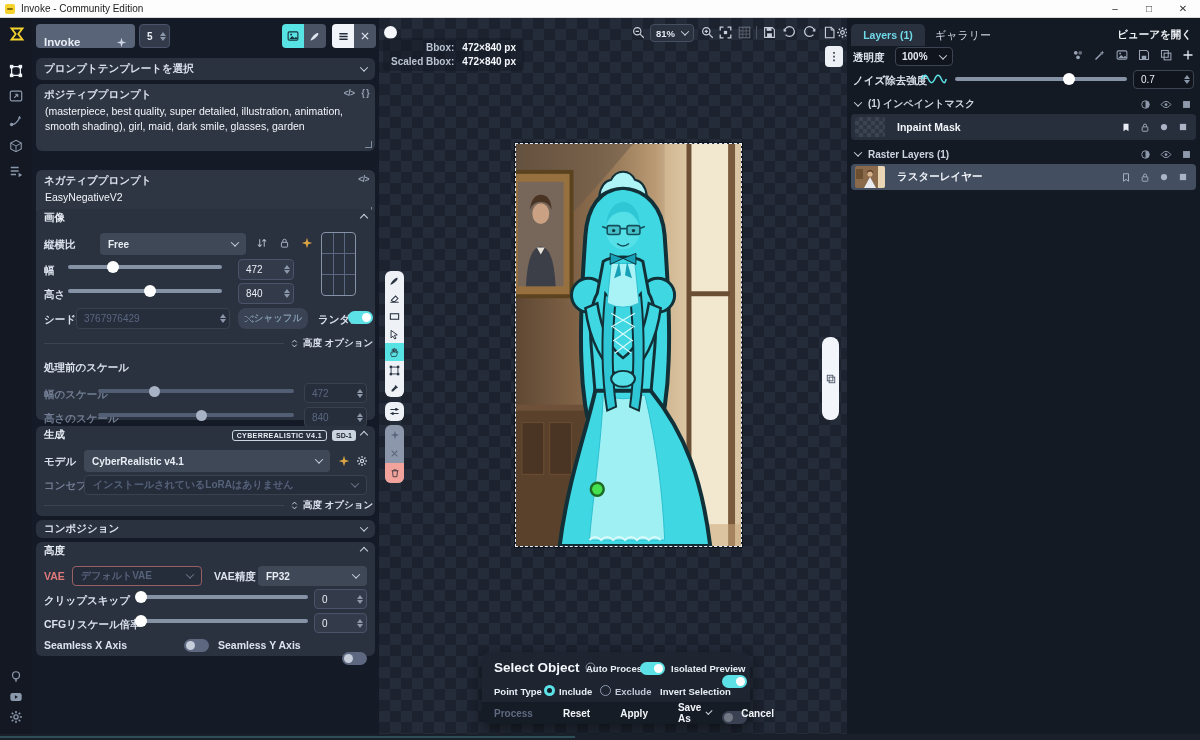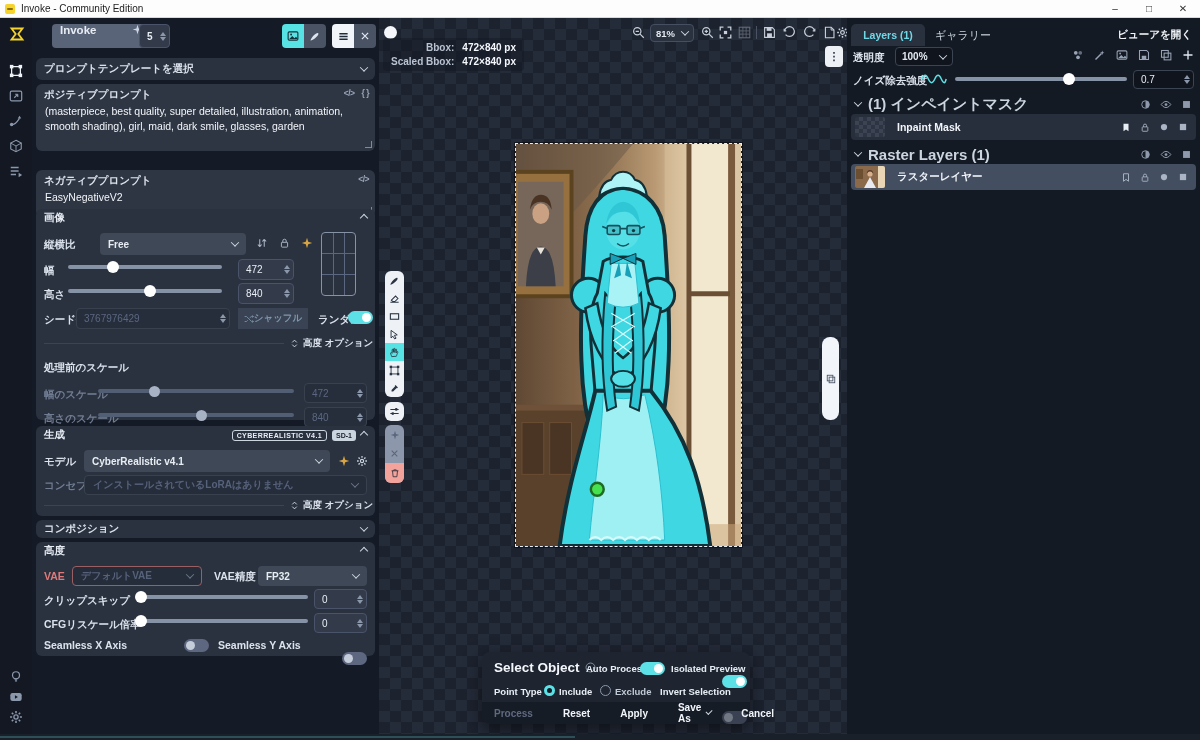--- a/index.html
+++ b/index.html
@@ -73,21 +73,21 @@
 .radio.sel{border:3px solid #5ce1e6;background:#141b26}
 .radio.unsel{border:1.5px solid #8b97ab;background:transparent}
 
 #rightpanel{position:absolute;left:847px;top:18px;width:353px;bottom:6px;background:#141a24}
 #tab-layers{position:absolute;left:4px;top:6px;width:74px;height:22px;background:#29313f;border-radius:5px 5px 0 0;display:flex;align-items:center;justify-content:center;font-weight:bold;font-size:10.5px;color:#6fd9e8}
 #tab-gallery{position:absolute;left:88px;top:6px;height:22px;display:flex;align-items:center;font-weight:normal;font-size:11px;color:#cbd5e0}
 #open-viewer{position:absolute;right:8px;top:6px;height:22px;display:flex;align-items:center;font-weight:bold;font-size:10.5px;color:#f2f5f9}
 .licon{color:#98a4b6}
 .layer-row{position:absolute;left:4px;right:4px;height:26px;border-radius:4px;display:flex;align-items:center}
 .lr-icons{margin-left:auto;display:flex;align-items:center;gap:9px;padding-right:8px;color:#aab4c4}
-.ghdr{position:absolute;left:4px;right:4px;height:16px;display:flex;align-items:center;font-weight:bold;font-size:15px;color:#cbd5e0}
+.ghdr{position:absolute;left:4px;right:4px;height:16px;display:flex;align-items:center;font-weight:bold;font-size:10px;color:#cbd5e0}
 .ghdr .g-icons{margin-left:auto;display:flex;gap:9px;color:#8e99ab;padding-right:4px}
 #footerbar{position:absolute;left:0;right:0;bottom:0;height:6px;background:#1a202a}
 #footerbar .prog{position:absolute;left:0;top:2px;width:575px;height:2px;background:#2e4e58}
 </style>
 </head>
 <body>
 
 <div id="titlebar">
   <span class="appicon">
       <i></i>
@@ -139,21 +139,21 @@
   <svg class="rail-ic" style="bottom:10px;top:auto" viewBox="0 0 16 16">
       <circle cx="8" cy="8" r="2.4" fill="none" stroke="currentColor" stroke-width="1.5"></circle>
       <g stroke="currentColor" stroke-width="1.8">
         <path d="M8 1.2v2.4M8 12.4v2.4M1.2 8h2.4M12.4 8h2.4M3.2 3.2l1.7 1.7M11.1 11.1l1.7 1.7M12.8 3.2l-1.7 1.7M4.9 11.1l-1.7 1.7"></path>
       </g>
     </svg>
 </div>
 
 <div id="leftpanel">
 
-  <div class="abs" style="left:20px;top:6px;width:99px;height:24px;background:#5a6478;border-radius:4px;display:flex;align-items:flex-start;justify-content:space-between;padding:0 8px">
+  <div class="abs" style="left:4px;top:6px;width:99px;height:24px;background:#5a6478;border-radius:4px;display:flex;align-items:flex-end;justify-content:space-between;padding:0 8px">
     <span style="font-weight:bold;color:#e8edf4;font-size:11.5px">Invoke</span>
     <svg width="11" height="11" viewBox="0 0 16 16" style="color:#cdd5e2">
         <path d="M8 1l1.6 5.4L15 8l-5.4 1.6L8 15 6.4 9.6 1 8l5.4-1.6z" fill="currentColor"></path>
       </svg>
   </div>
   <div class="spin abs" style="left:107px;top:6px;width:31px;height:24px">
     <span style="font-weight:bold">5</span>
     <span class="car">
         <b class="u"></b>
         <b class="d"></b>
@@ -265,21 +265,21 @@
         </span>
       </div>
     <span class="lbl abs" style="left:8px;top:104px">シード値</span>
     <div class="spin dim abs" style="left:40px;top:99px;width:154px;height:21px">
         <span>3767976429</span>
         <span class="car">
           <b class="u"></b>
           <b class="d"></b>
         </span>
       </div>
-    <div class="abs" style="left:202px;top:99px;width:70px;height:21px;background:#3a4354;border-radius:0;display:flex;align-items:center;justify-content:center;">
+    <div class="abs" style="left:202px;top:99px;width:70px;height:21px;background:#3a4354;border-radius:8px;display:flex;align-items:center;justify-content:center;">
       <svg width="10" height="10" viewBox="0 0 16 16">
           <path d="M1 4h3l8 8h3M15 12l-2-2M15 12l-2 2M1 12h3l2-2M9 6l3-2h3M15 4l-2-2M15 4l-2 2" stroke="#7f96ab" stroke-width="1.3" fill="none"></path>
         </svg>
       <span style="font-weight:bold;font-size:9.5px;color:#7f96ab">シャッフル</span>
     </div>
     <span class="lbl abs" style="left:282px;top:104px">ランダム</span>
     <div class="toggle on abs" style="left:312px;top:102px">
         <span class="knob"></span>
       </div>
     <div class="divline abs" style="left:8px;top:134px;width:240px"></div>

